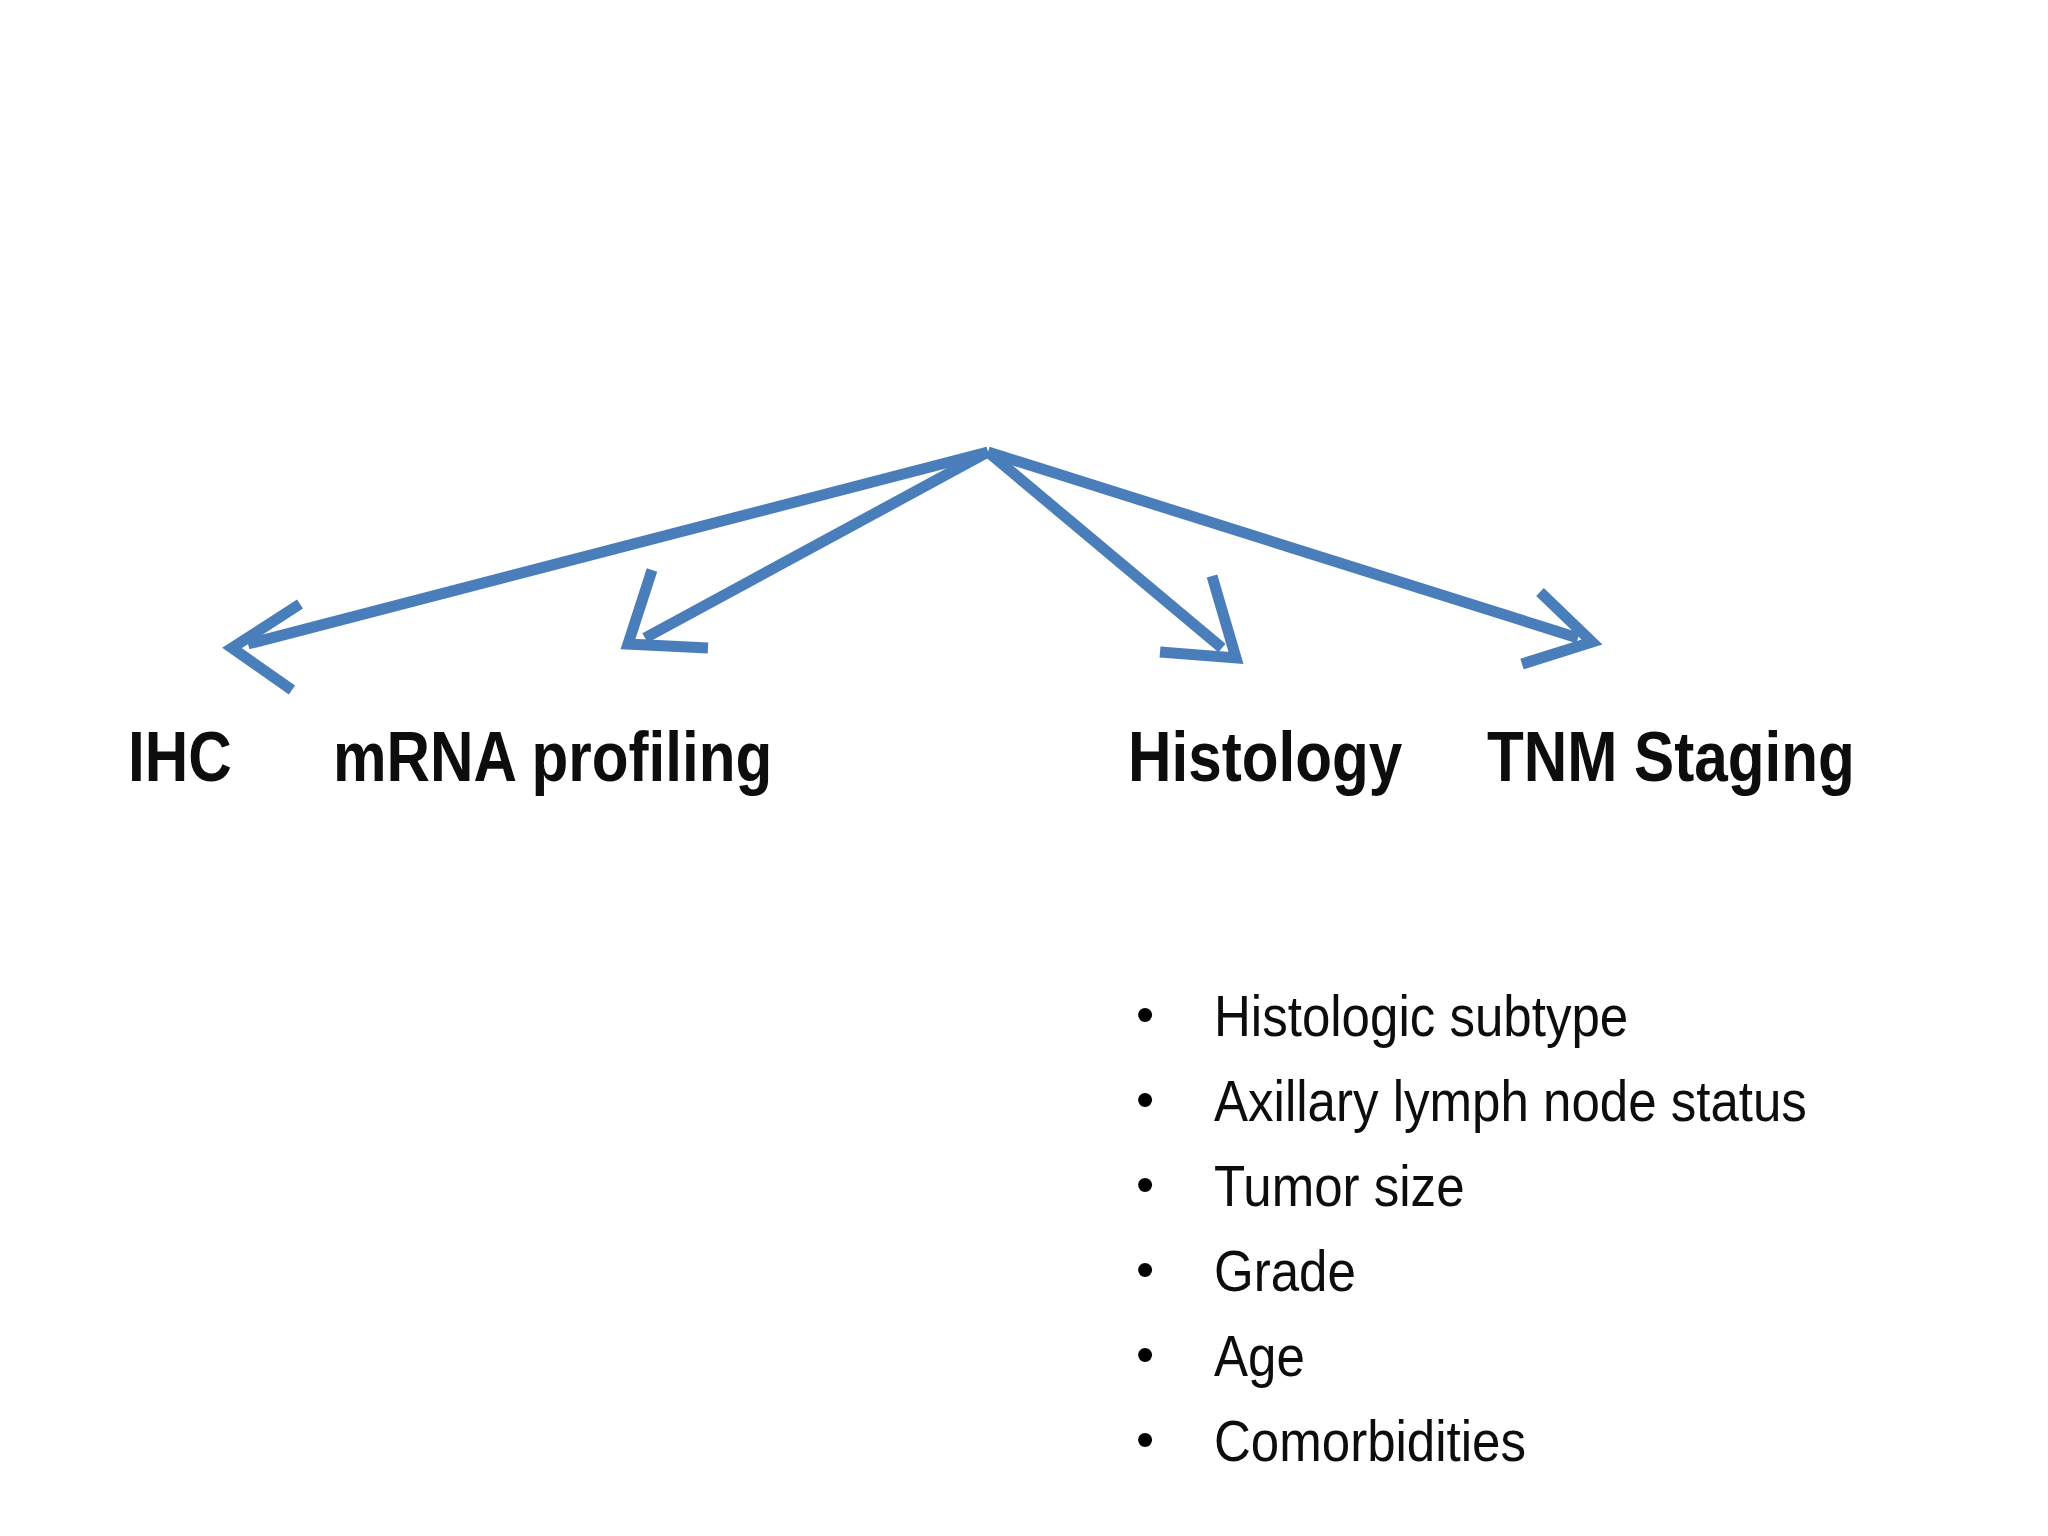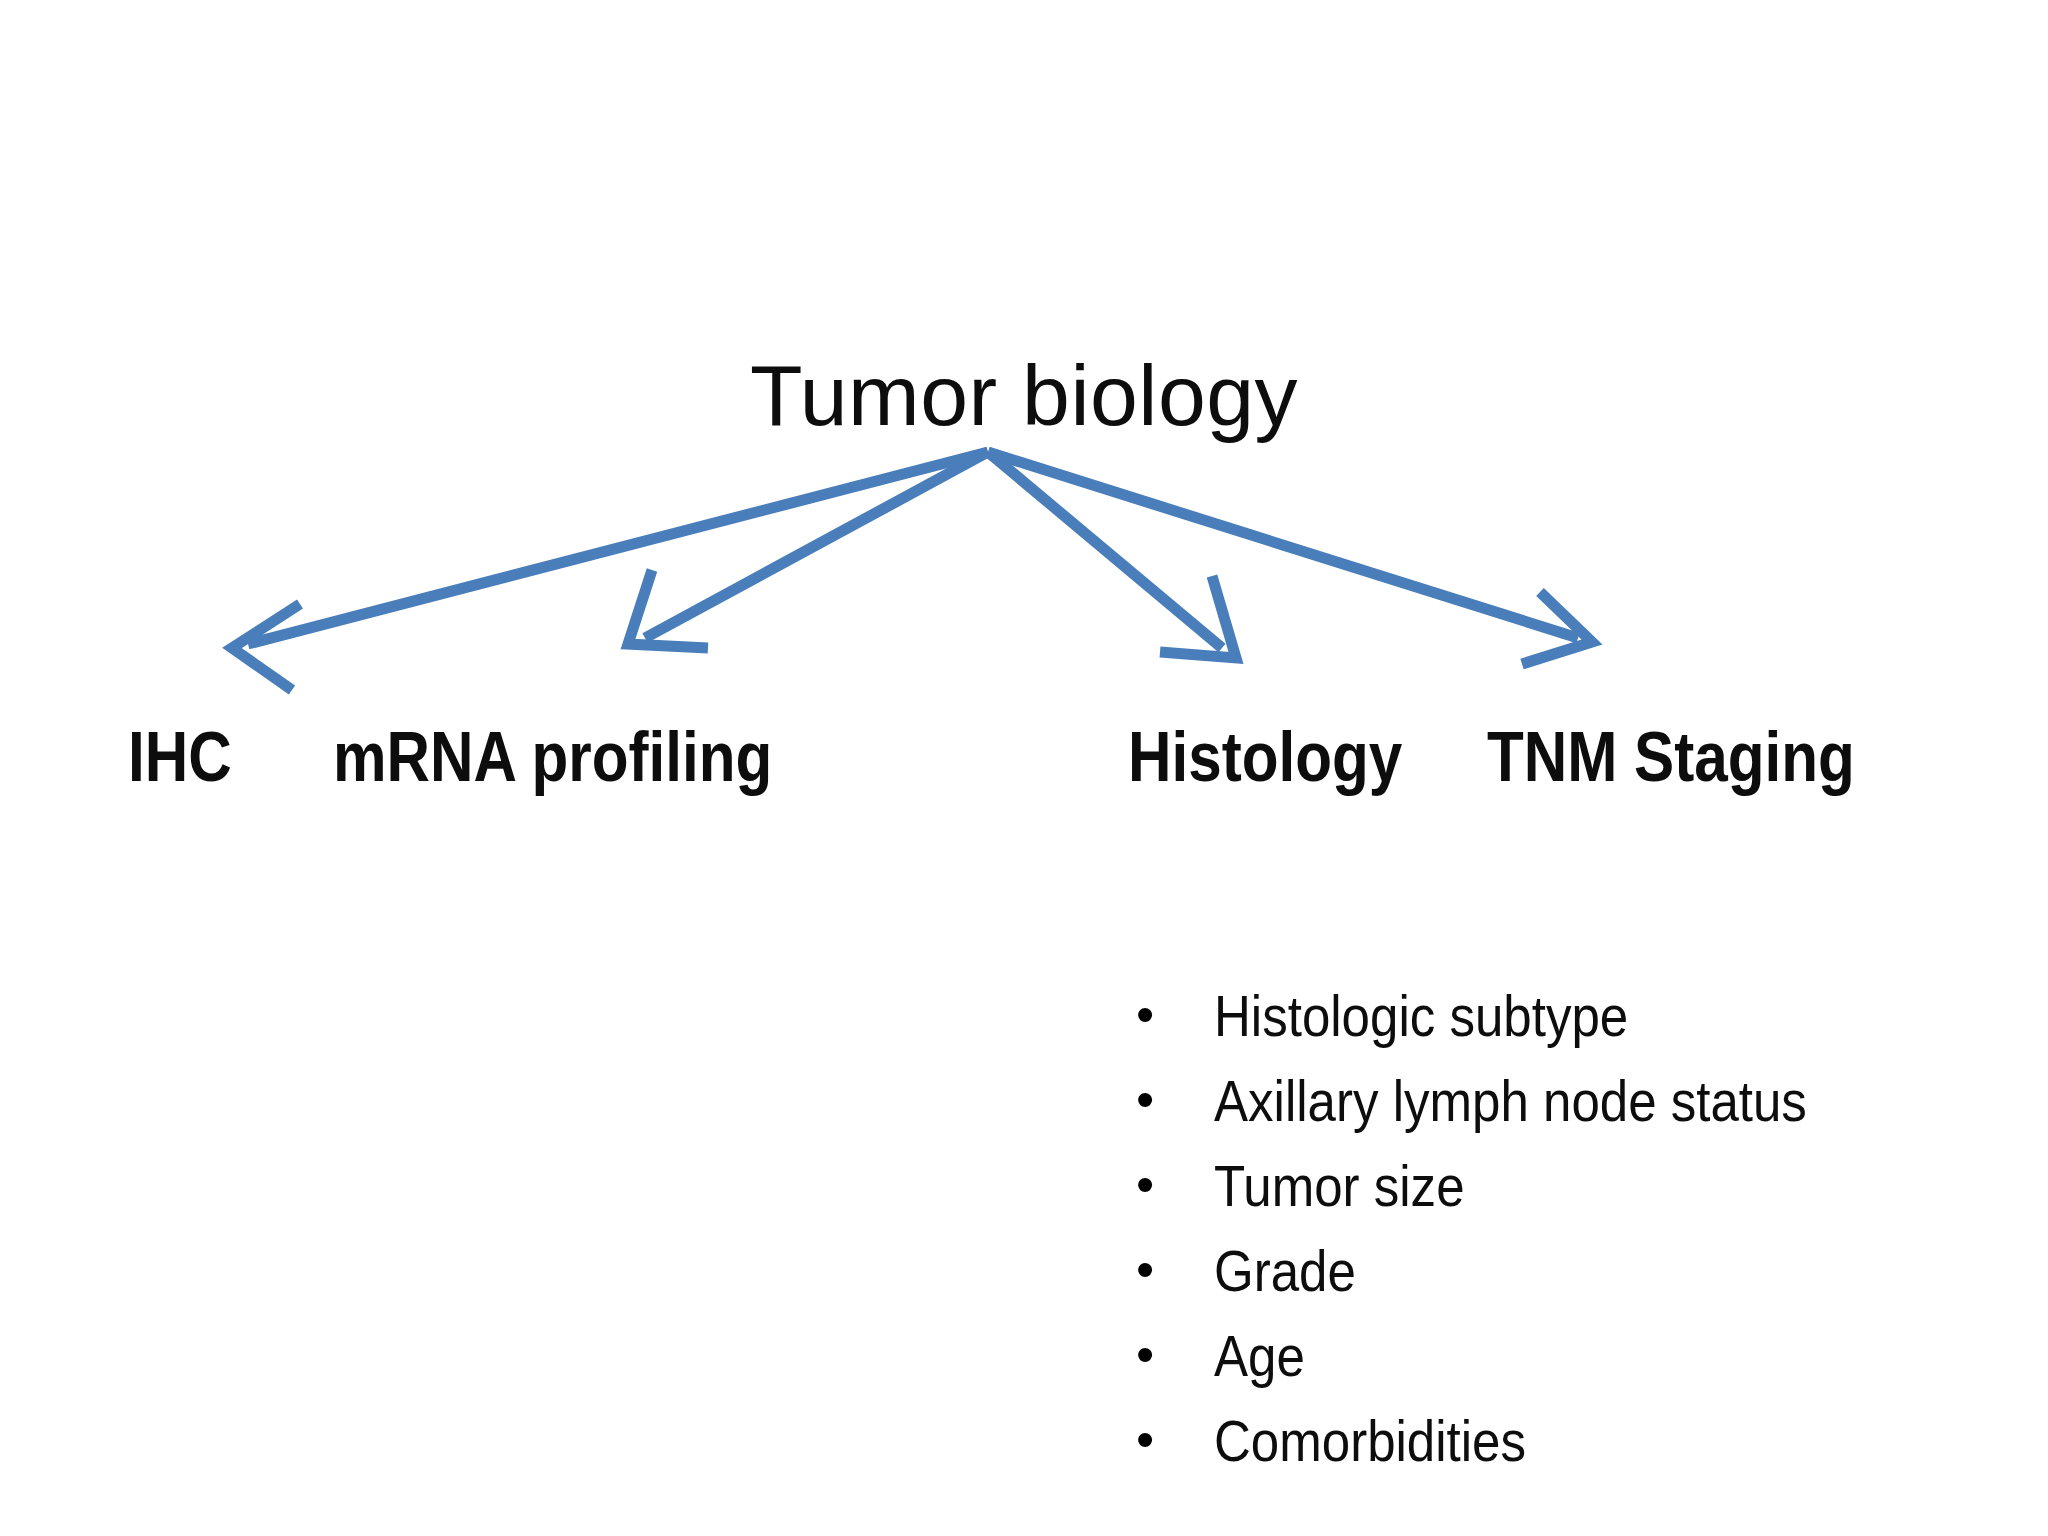--- a/index.html
+++ b/index.html
@@ -93,21 +93,20 @@
     white-space: nowrap;
     transform: scaleX(0.88);
     transform-origin: left top;
   }
 </style>
 </head>
 <body>
 
 <div id="slide">
 
-  <div id="title">Tumor biology</div>
 
   <svg id="arrows" viewBox="0 0 2048 1536" width="2048" height="1536" xmlns="http://www.w3.org/2000/svg">
 
     <g>
       <line x1="988" y1="452" x2="248" y2="644" stroke="#4a7ebb" stroke-width="11" stroke-linecap="butt"></line>
       <polyline points="300,604 232,648 292,690" fill="none" stroke="#4a7ebb" stroke-width="11" stroke-linecap="butt" stroke-linejoin="miter"></polyline>
     </g>
 
     <g>
       <line x1="988" y1="452" x2="645" y2="638" stroke="#4a7ebb" stroke-width="11" stroke-linecap="butt"></line>

